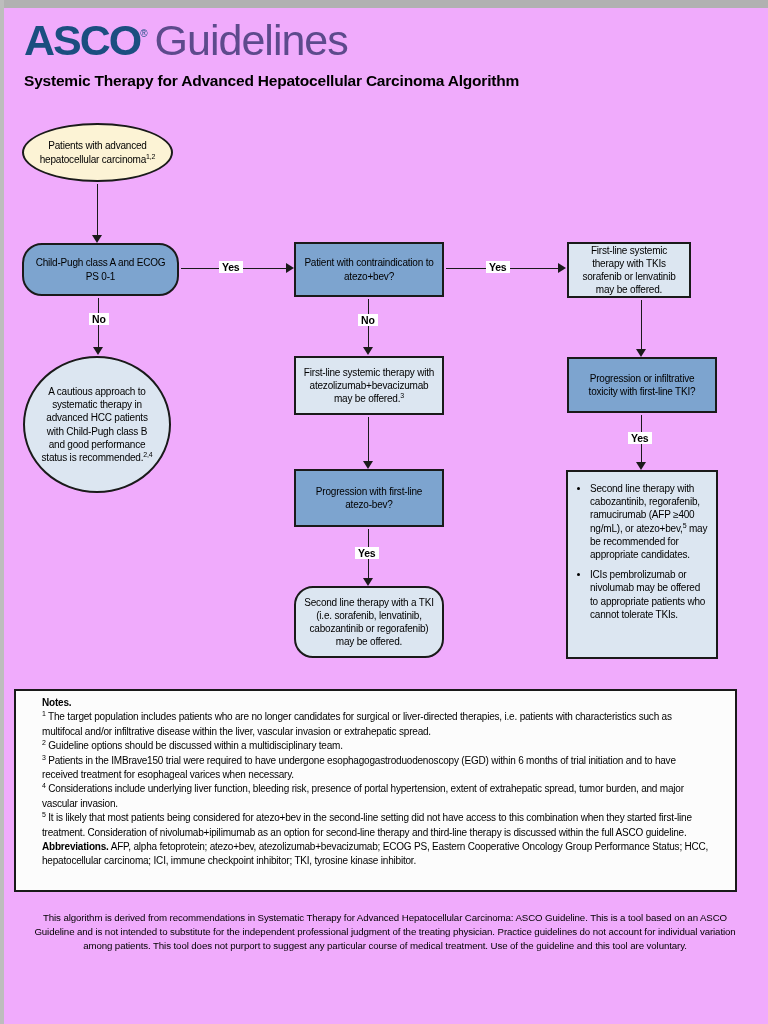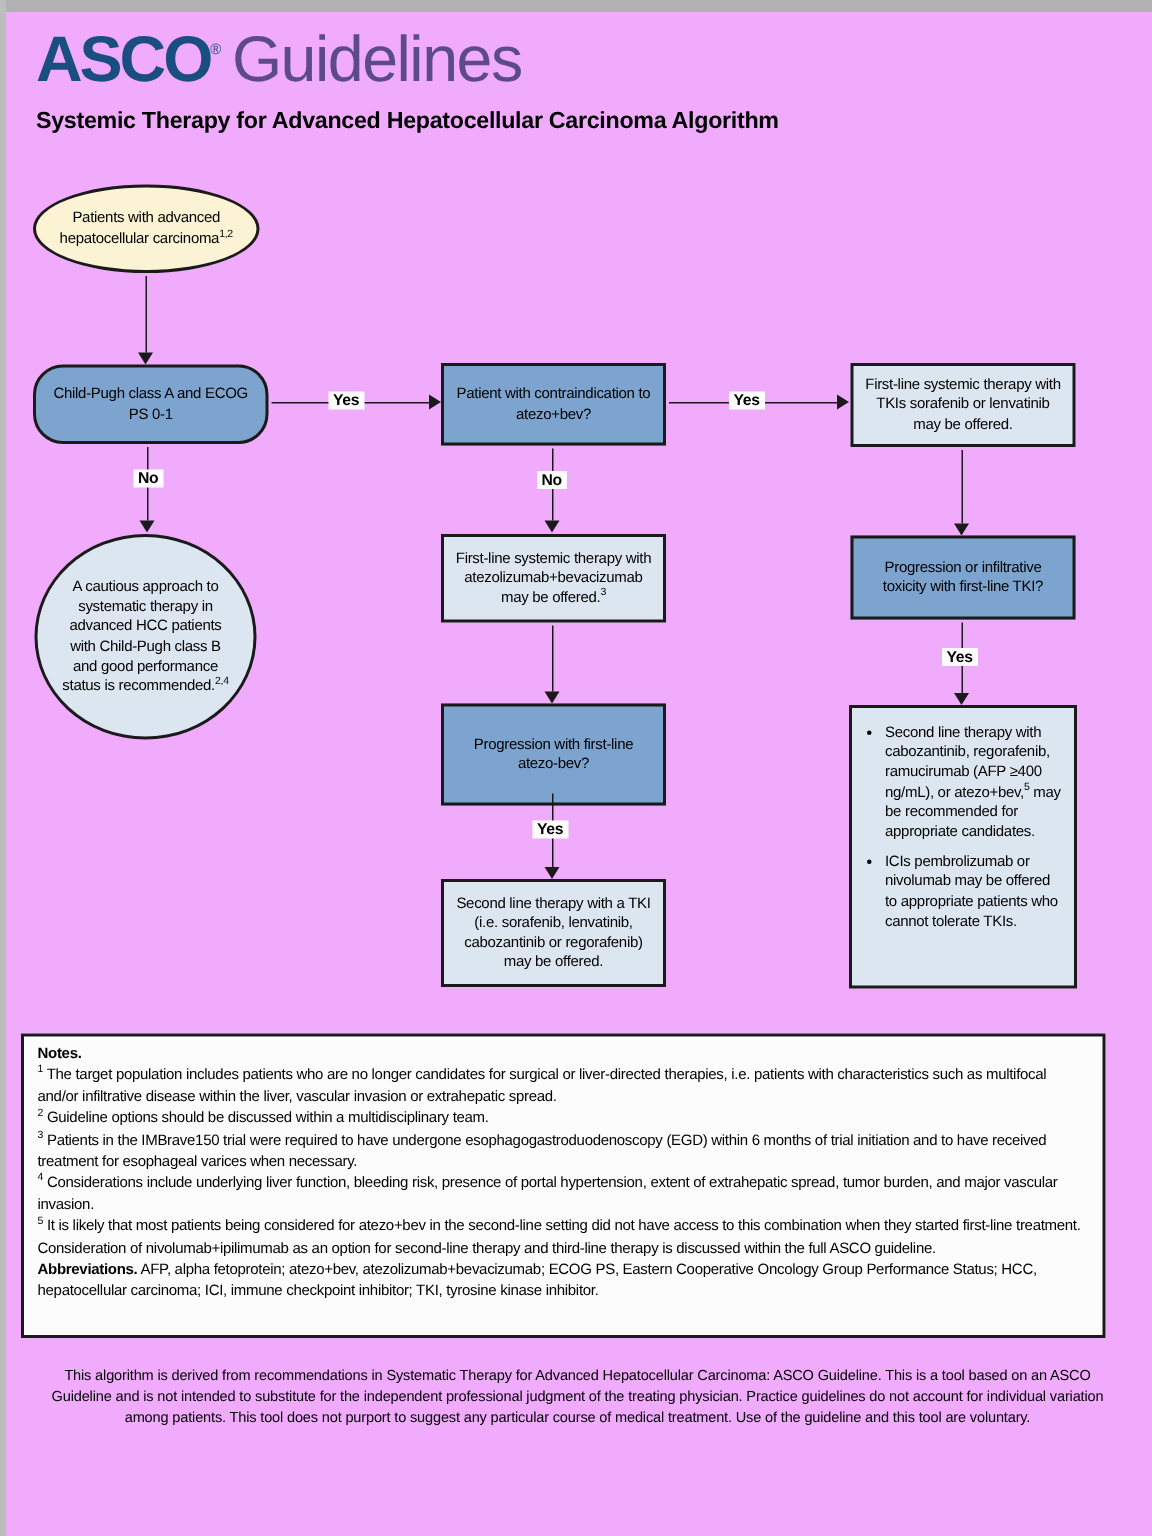--- a/index.html
+++ b/index.html
@@ -30,21 +30,21 @@
            border-right:5.5px solid transparent;border-top:8px solid var(--border-dark);}
   .ah-right{position:absolute;width:0;height:0;border-top:5.5px solid transparent;
             border-bottom:5.5px solid transparent;border-left:8px solid var(--border-dark);}
   .conn-label{position:absolute;background:#fff;font-weight:bold;font-size:10.5px;
               padding:0 3px;letter-spacing:-0.2px;text-align:right;}
   .bullets{margin:0;padding-left:17px;text-align:left;}
   .bullets li{margin-bottom:7px;}
 
   
   .notes{position:absolute;left:14px;top:689px;width:723px;height:203px;box-sizing:border-box;
-         border:2px solid var(--border-dark);background:#fcfcfc;padding:5px 9px;
+         border:2px solid var(--border-dark);background:#fcfcfc;padding:5px 26px;
          font-size:10px;line-height:1.44;letter-spacing:-0.2px;}
   .notes-heading{font-weight:bold;}
   .note{margin:0;}
   .note b{font-weight:bold;}
 
   
   .disclaimer{position:absolute;left:24px;top:911px;width:722px;margin:0;text-align:center;
               font-size:9.7px;line-height:1.45;letter-spacing:-0.1px;}
   .footer{position:absolute;left:24px;top:966px;width:722px;text-align:center;
           font-size:9.7px;line-height:1.5;letter-spacing:-0.1px;}
@@ -81,21 +81,21 @@
     <div class="conn-label" style="left:219px;top:261px;">Yes</div>
 
     <div class="node decision" style="left:294px;top:242px;width:150px;height:55px;">
       <div>Patient with contraindication to atezo+bev?</div>
     </div>
 
     <div class="hline" style="left:446px;top:268px;width:113px;"></div>
     <div class="ah-right" style="left:558px;top:263px;"></div>
     <div class="conn-label" style="left:486px;top:261px;">Yes</div>
 
-    <div class="node action" style="left:567px;top:242px;width:150px;height:56px;">
+    <div class="node action" style="left:567px;top:242px;width:124px;height:56px;">
       <div>First-line systemic therapy with TKIs sorafenib or lenvatinib may be offered.</div>
     </div>
 
     <div class="vline" style="left:98px;top:298px;height:49px;"></div>
     <div class="ah-down" style="left:93px;top:347px;"></div>
     <div class="conn-label" style="left:89px;top:313px;">No</div>
 
     <div class="node terminal-circle" style="left:23px;top:356px;width:148px;height:137px;">
       <div><span>A cautious approach to systematic therapy in advanced HCC patients with Child-Pugh class B and good performance status is recommended.</span><sup>2,4</sup></div>
     </div>
@@ -104,29 +104,29 @@
     <div class="ah-down" style="left:363px;top:347px;"></div>
     <div class="conn-label" style="left:358px;top:314px;">No</div>
 
     <div class="node action" style="left:294px;top:356px;width:150px;height:59px;">
       <div><span>First-line systemic therapy with atezolizumab+bevacizumab may be offered.</span><sup>3</sup></div>
     </div>
 
     <div class="vline" style="left:368px;top:417px;height:44px;"></div>
     <div class="ah-down" style="left:363px;top:461px;"></div>
 
-    <div class="node decision" style="left:294px;top:469px;width:150px;height:68px;justify-content:center;">
+    <div class="node decision" style="left:294px;top:469px;width:150px;height:58px;justify-content:center;">
       <div>Progression with first-line atezo-bev?</div>
     </div>
 
     <div class="vline" style="left:368px;top:529px;height:49px;"></div>
     <div class="ah-down" style="left:363px;top:578px;"></div>
     <div class="conn-label" style="left:355px;top:547px;">Yes</div>
 
-    <div class="node action" style="left:294px;top:586px;width:150px;height:72px;">
+    <div class="node action" style="left:294px;top:586px;width:150px;height:72px;border-radius:19px;">
       <div>Second line therapy with a TKI (i.e. sorafenib, lenvatinib, cabozantinib or regorafenib) may be offered.</div>
     </div>
 
     <div class="vline" style="left:641px;top:300px;height:49px;"></div>
     <div class="ah-down" style="left:636px;top:349px;"></div>
 
     <div class="node decision" style="left:567px;top:357px;width:150px;height:56px;">
       <div>Progression or infiltrative toxicity with first-line TKI?</div>
     </div>
 

